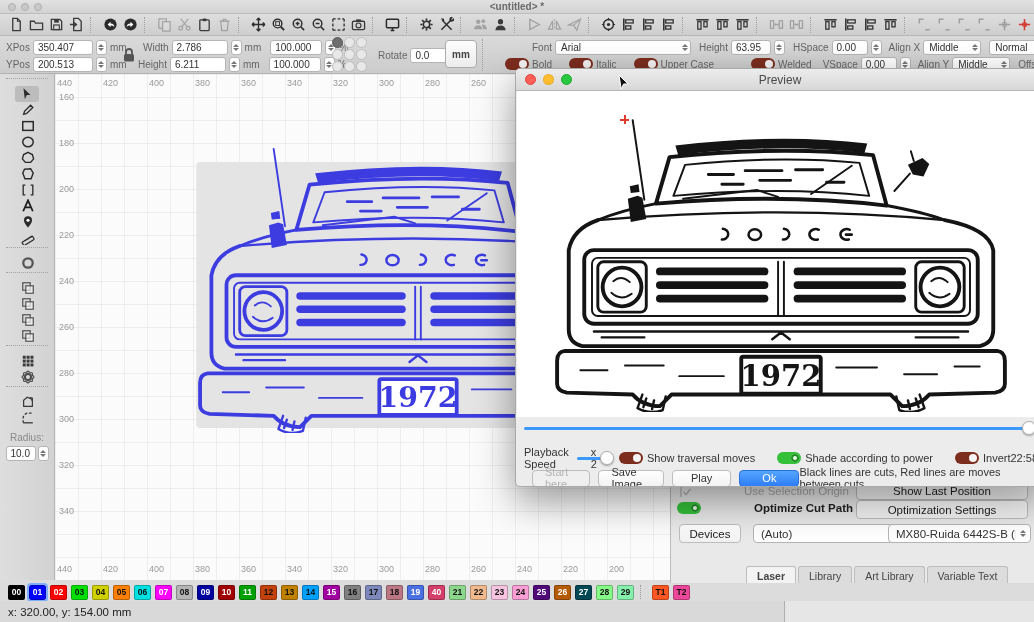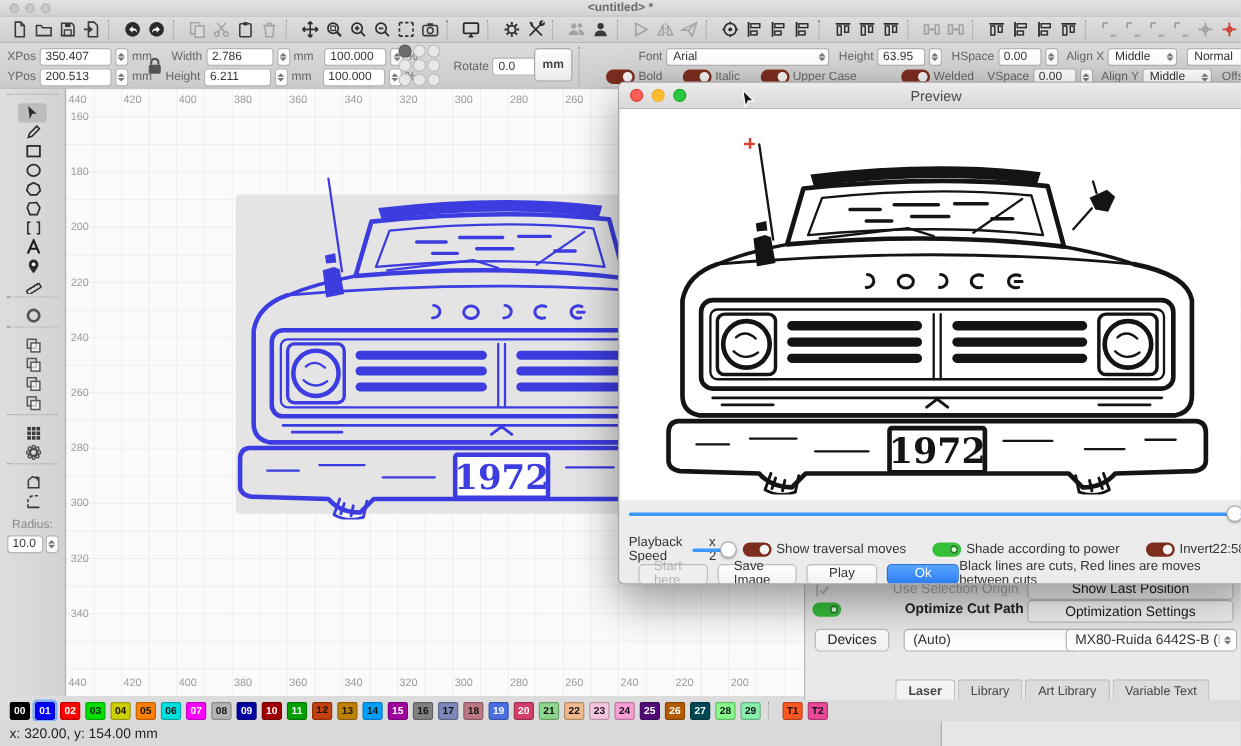--- a/index.html
+++ b/index.html
@@ -1074,29 +1074,29 @@
       <span class="swatch" style="background: rgb(255, 0, 0); color: rgb(255, 255, 255);">02</span>
       <span class="swatch" style="background: rgb(0, 224, 0); color: rgb(17, 17, 17);">03</span>
       <span class="swatch" style="background: rgb(208, 208, 0); color: rgb(17, 17, 17);">04</span>
       <span class="swatch" style="background: rgb(255, 128, 0); color: rgb(17, 17, 17);">05</span>
       <span class="swatch" style="background: rgb(0, 224, 224); color: rgb(17, 17, 17);">06</span>
       <span class="swatch" style="background: rgb(255, 0, 255); color: rgb(255, 255, 255);">07</span>
       <span class="swatch" style="background: rgb(180, 180, 180); color: rgb(17, 17, 17);">08</span>
       <span class="swatch" style="background: rgb(0, 0, 160); color: rgb(255, 255, 255);">09</span>
       <span class="swatch" style="background: rgb(160, 0, 0); color: rgb(255, 255, 255);">10</span>
       <span class="swatch" style="background: rgb(0, 160, 0); color: rgb(255, 255, 255);">11</span>
-      <span class="swatch" style="background: #c2410c; color: rgb(17, 17, 17); font-family: Liberation Mono, monospace;">12</span>
+      <span class="swatch" style="background: #c2410c; color: rgb(17, 17, 17);">12</span>
       <span class="swatch" style="background: rgb(192, 128, 0); color: rgb(17, 17, 17);">13</span>
       <span class="swatch" style="background: rgb(0, 160, 255); color: rgb(17, 17, 17);">14</span>
       <span class="swatch" style="background: rgb(160, 0, 160); color: rgb(255, 255, 255);">15</span>
       <span class="swatch" style="background: rgb(128, 128, 128); color: rgb(17, 17, 17);">16</span>
       <span class="swatch" style="background: rgb(125, 135, 185); color: rgb(17, 17, 17);">17</span>
       <span class="swatch" style="background: rgb(187, 119, 132); color: rgb(17, 17, 17);">18</span>
       <span class="swatch" style="background: rgb(74, 111, 227); color: rgb(255, 255, 255);">19</span>
-      <span class="swatch" style="background: rgb(211, 63, 106); color: rgb(255, 255, 255);">20</span>
+      <span class="swatch" style="background: rgb(211, 63, 106); color: rgb(255, 255, 255);">40</span>
       <span class="swatch" style="background: rgb(140, 215, 140); color: rgb(17, 17, 17);">21</span>
       <span class="swatch" style="background: rgb(240, 185, 141); color: rgb(17, 17, 17);">22</span>
       <span class="swatch" style="background: rgb(246, 196, 225); color: rgb(17, 17, 17);">23</span>
       <span class="swatch" style="background: rgb(250, 158, 212); color: rgb(17, 17, 17);">24</span>
       <span class="swatch" style="background: rgb(80, 10, 120); color: rgb(255, 255, 255);">25</span>
       <span class="swatch" style="background: rgb(180, 90, 0); color: rgb(255, 255, 255);">26</span>
       <span class="swatch" style="background: rgb(0, 71, 84); color: rgb(255, 255, 255);">27</span>
       <span class="swatch" style="background: rgb(134, 250, 136); color: rgb(17, 17, 17);">28</span>
       <span class="swatch" style="background: #86efac; color: rgb(17, 17, 17);">29</span>
       <span class="pal-sep"></span>

